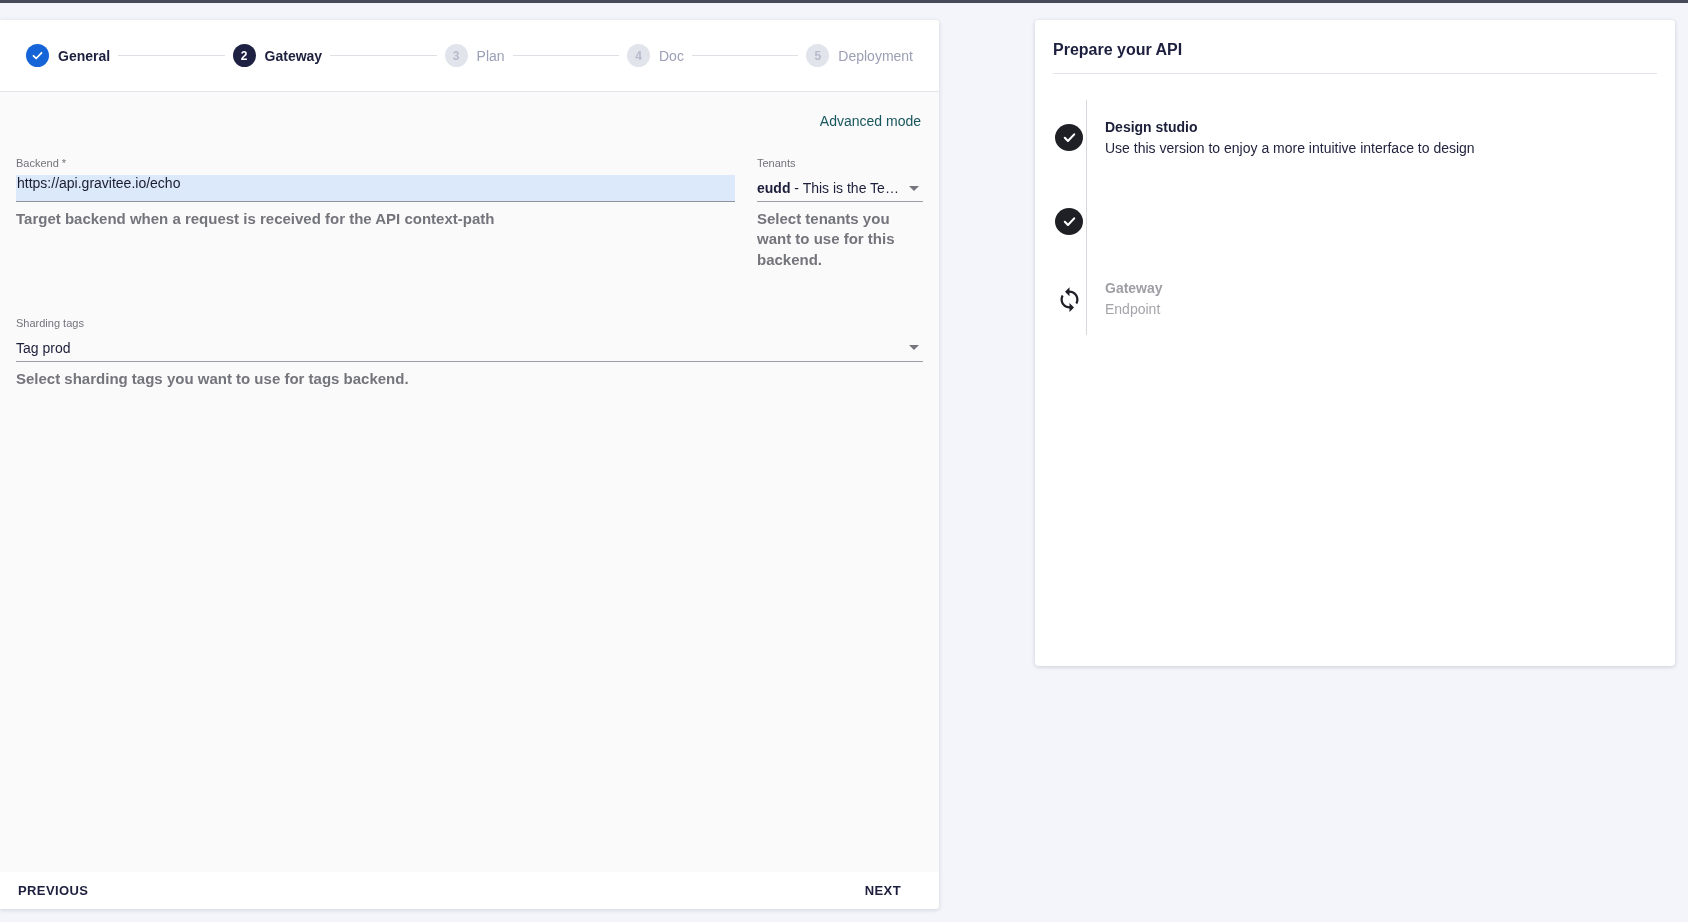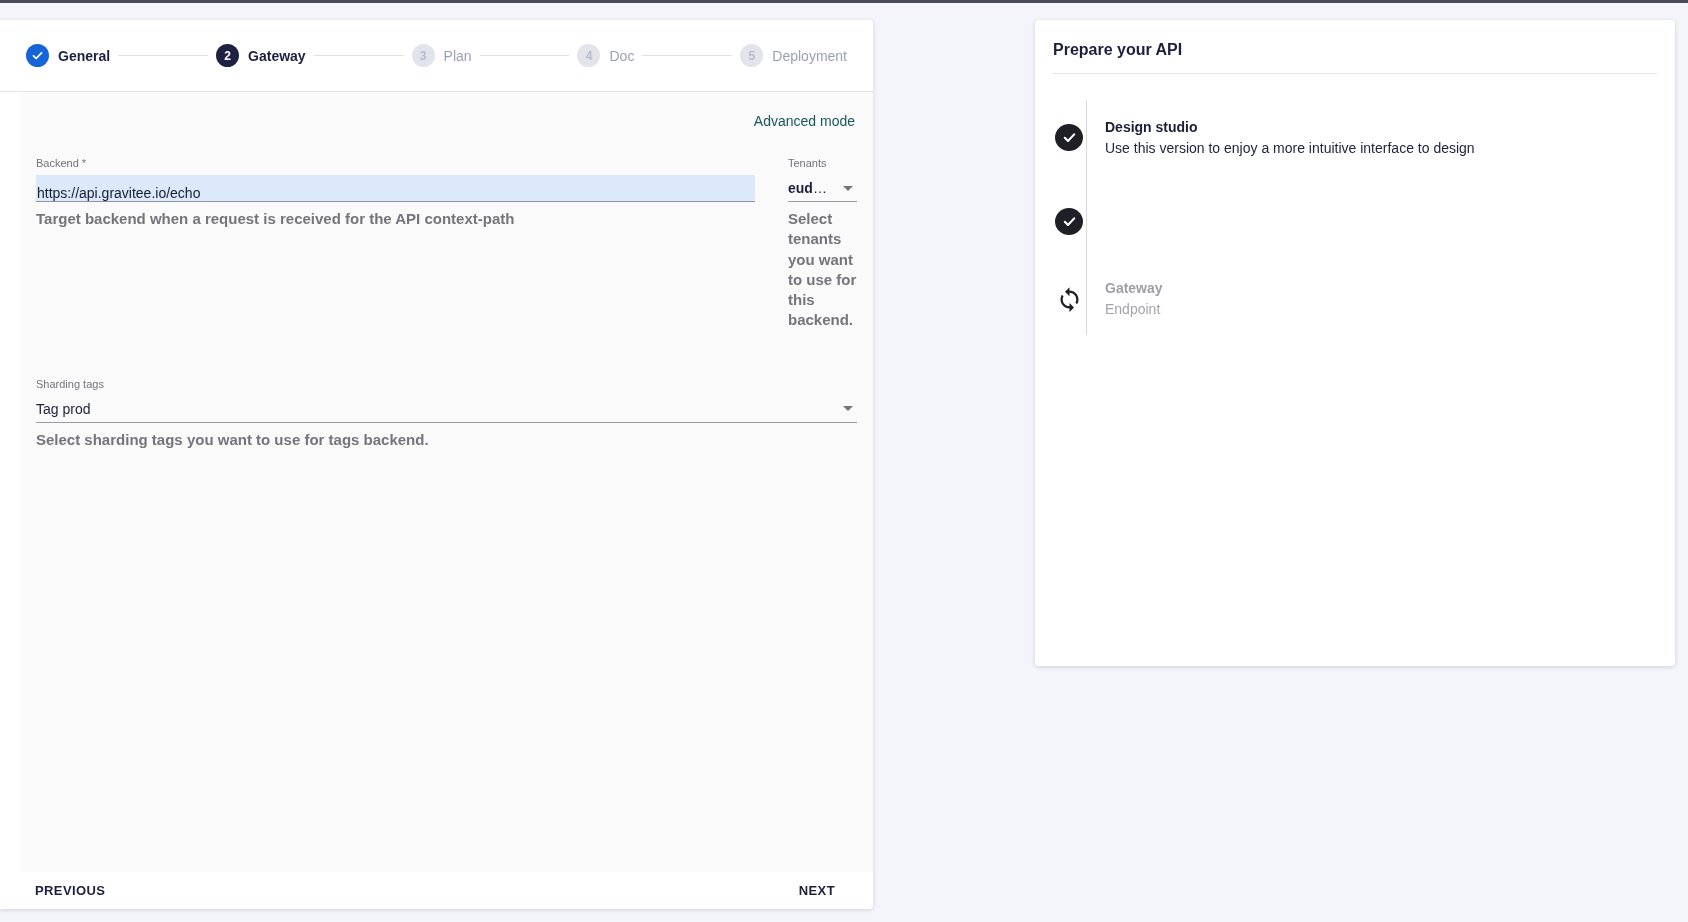--- a/index.html
+++ b/index.html
@@ -17,21 +17,21 @@
   body{
     width:1688px;height:922px;position:relative;overflow:hidden;
     background:var(--page-bg);
     font-family:"Liberation Sans",sans-serif;
     color:var(--dark-navy);
   }
   .topstrip{position:absolute;top:0;left:0;width:100%;height:3px;background:#474a59;}
 
   
   .left-card{
-    position:absolute;left:0;top:20px;width:873px;height:889px;
+    position:absolute;left:0;top:20px;width:939px;height:889px;
     background:#fff;border-radius:0 4px 4px 0;
     box-shadow:0 1px 4px rgba(25,28,60,.16);
     display:flex;flex-direction:column;
   }
   .stepper{
     flex:0 0 72px;display:flex;align-items:center;
     padding:0 26px;background:#fff;border-bottom:1px solid #e3e4ea;
     border-radius:0 4px 0 0;
   }
   .step{display:flex;align-items:center;gap:9px;white-space:nowrap;cursor:pointer;}
@@ -40,48 +40,48 @@
     display:flex;align-items:center;justify-content:center;
     font-size:12px;font-weight:bold;
   }
   .circle.done{background:var(--accent-blue);}
   .circle.active{background:#1e2142;color:#fff;}
   .circle.todo{background:#e2e4ec;color:#b7bbca;}
   .step-label{font-size:14px;font-weight:bold;color:var(--dark-navy);}
   .step.inactive .step-label{color:var(--inactive-gray);font-weight:normal;}
   .connector{flex:1;height:1px;background:#dfe0e6;margin:0 8px;}
 
-  .form-area{flex:1;background:var(--form-bg);padding:20px 16px 0 16px;margin-left:20px;}
+  .form-area{flex:1;background:var(--form-bg);padding:20px 16px 0 16px;}
   .advanced-row{text-align:right;padding-right:2px;}
   .advanced-link{color:var(--teal-link);font-size:14px;font-weight:500;cursor:pointer;text-decoration:none;}
-  .fields-row{display:flex;gap:33px;margin-top:27px;}
+  .fields-row{display:flex;gap:22px;margin-top:27px;}
   .field label{display:block;font-size:11px;color:#73737b;margin-bottom:6px;}
   .field-backend{width:719px;flex:0 0 719px;}
   .input-selected{
     background:#dbe9fb;border-bottom:1px solid #8f93a0;height:27px;
-    display:flex;align-items:flex-end;font-size:14px;color:#191c33;
+    display:flex;align-items:flex-start;font-size:14px;color:#191c33;
     padding-left:1px;cursor:text;
   }
   .hint{font-size:15px;color:var(--hint-gray);margin-top:7px;line-height:1.35;font-weight:bold;}
   .field-tenants{flex:1;min-width:0;}
   .select{
     display:flex;align-items:center;justify-content:space-between;gap:8px;
     border-bottom:1px solid #9b9ba2;height:27px;font-size:14px;color:#1c1f3b;cursor:pointer;
   }
   .select .val{overflow:hidden;white-space:nowrap;text-overflow:ellipsis;}
   .arrow{
     width:0;height:0;flex:0 0 auto;margin-right:4px;
     border-left:5px solid transparent;border-right:5px solid transparent;
     border-top:5px solid #75757d;
   }
   .field-sharding{margin-top:47px;}
 
   .actions-bar{
     flex:0 0 37px;background:#fff;display:flex;align-items:center;
-    justify-content:space-between;padding:0 16px;border-radius:0 0 4px 0;margin-left:17px;
+    justify-content:space-between;padding:0 16px;border-radius:0 0 4px 0;
   }
   .btn{
     background:none;border:none;font-family:inherit;cursor:pointer;
     font-size:13px;font-weight:bold;color:var(--dark-navy);letter-spacing:.4px;padding:4px 2px;
   }
   .btn.next{padding-right:22px;}
 
   
   .right-card{
     position:absolute;left:1035px;top:20px;width:640px;height:646px;

